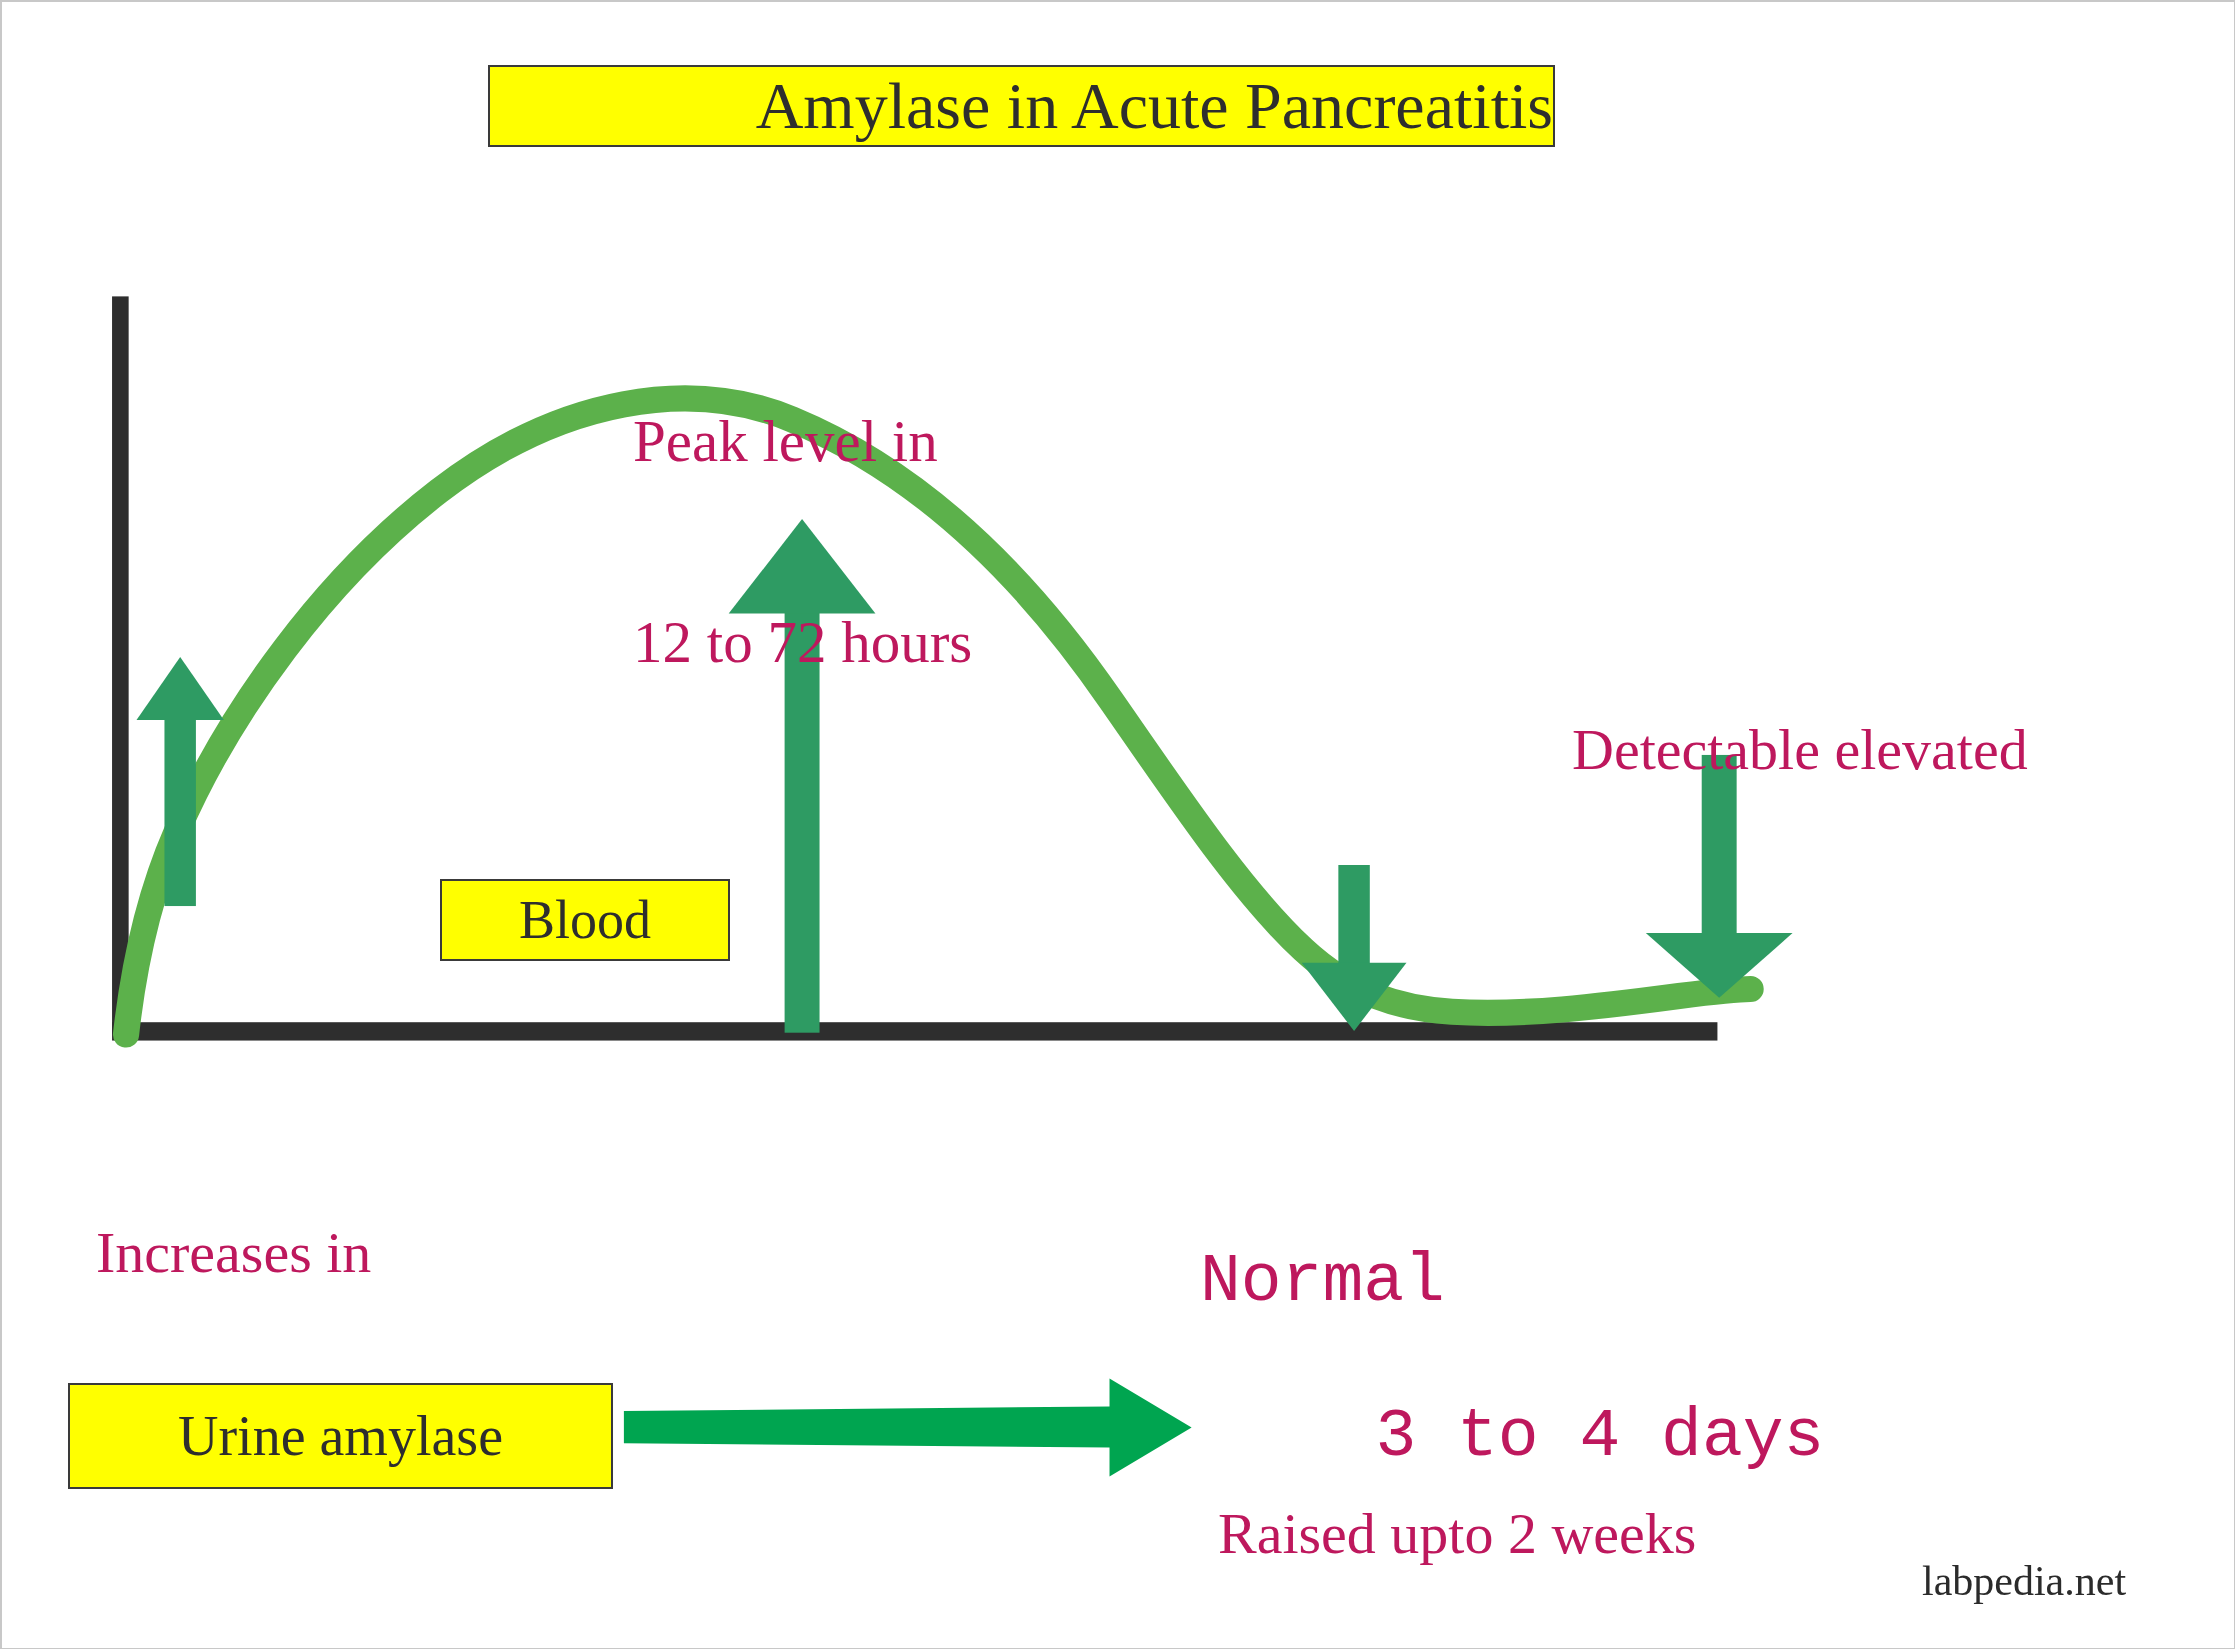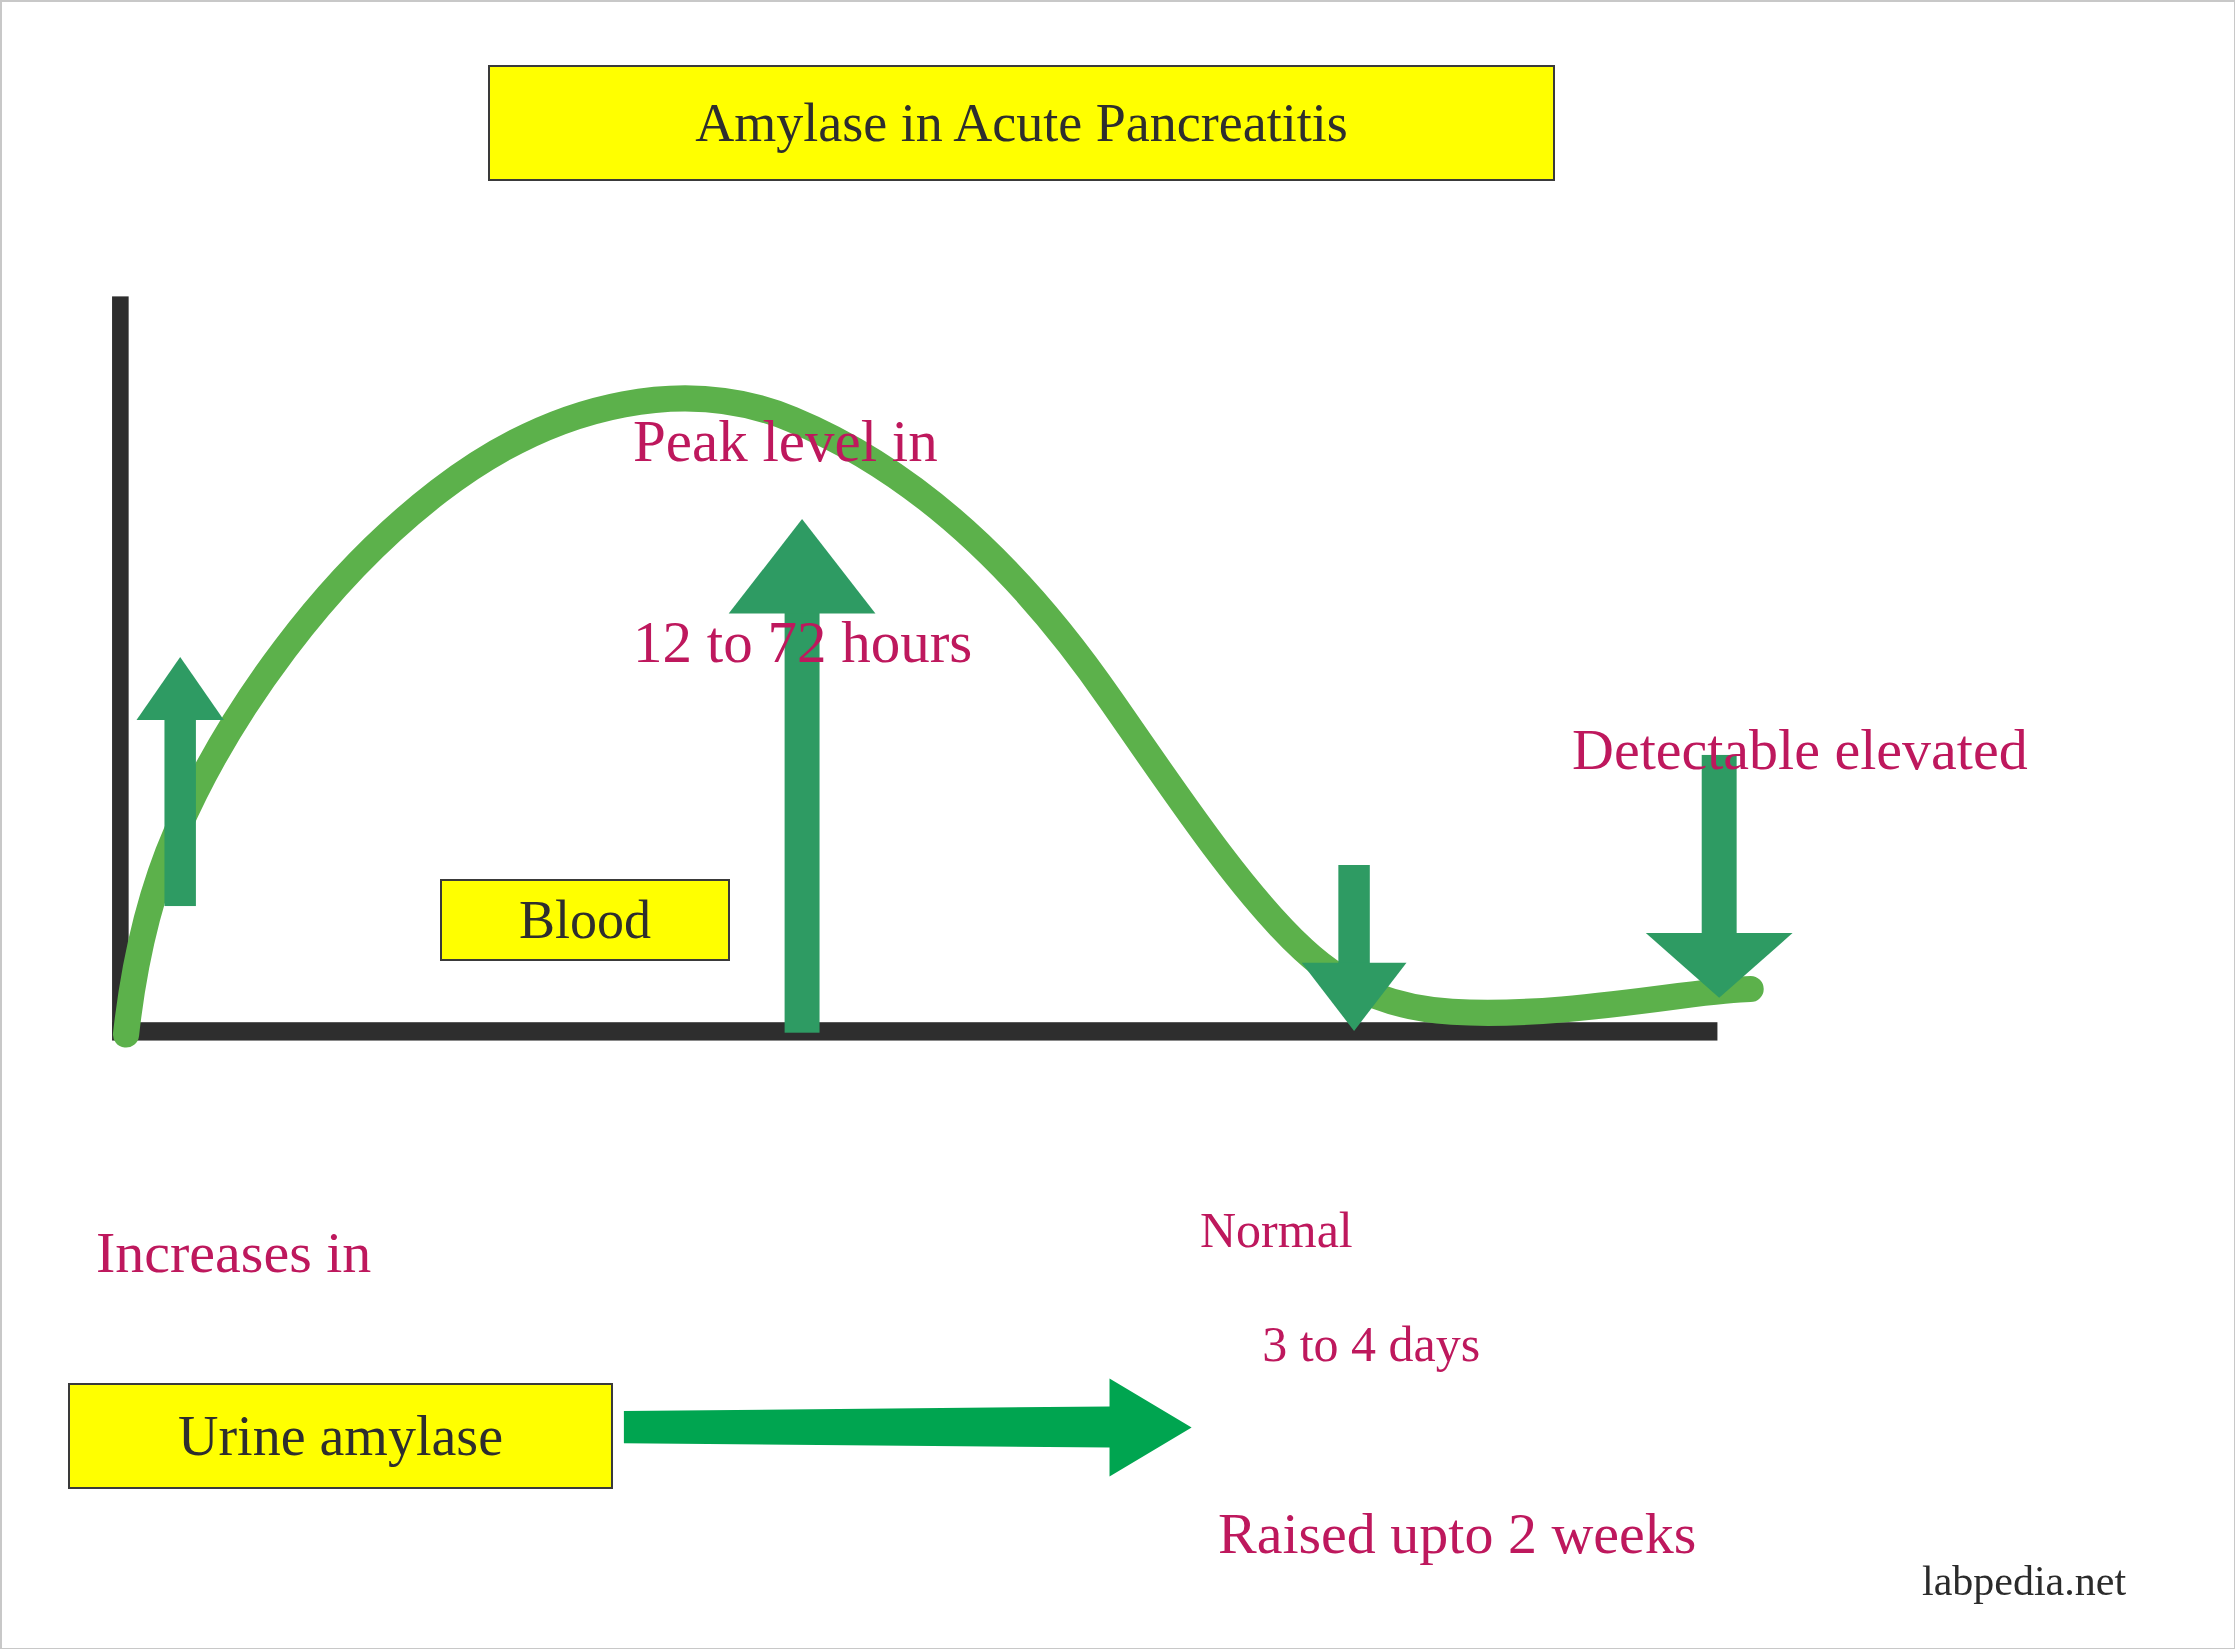--- a/index.html
+++ b/index.html
@@ -31,22 +31,23 @@
     justify-content: center;
     color: #2e2e2e;
     font-family: "Liberation Serif", "DejaVu Serif", serif;
     white-space: nowrap;
   }
 
   #title-box {
     left: 486px;
     top: 63px;
     width: 1067px;
-    height: 116px;
-    font-size: 54px;
+    height: 82px;
+    font-size: 66px;
+    justify-content: flex-end;
   }
 
   #blood-box {
     left: 438px;
     top: 841px;
     width: 290px;
     height: 82px;
     font-size: 54px;
     margin-top: 36px;
   }
@@ -64,21 +65,21 @@
     position: absolute;
     color: #be185d;
     font-family: "Liberation Serif", "DejaVu Serif", serif;
     white-space: pre;
     line-height: 1.14;
   }
 
   #peak-label      { left: 631px;  top: 271px;  font-size: 59px; }
   #detect-label    { left: 1570px; top: 583px;  font-size: 58px; }
   #increase-label  { left: 94px;  top: 1086px; font-size: 58px; font-family: Liberation Serif, serif; }
-  #normal-label    { left: 1198px; top: 1086px; font-size: 50px; }
+  #normal-label    { left: 1198px; top: 1086px; font-size: 68px; font-family: Liberation Mono, monospace; }
   #raised-label    { left: 1216px; top: 1367px; font-size: 58px; }
   #watermark       { left: 1920px; top: 1556px; font-size: 42px; color: #2b2b2b; }
 
   
   #normal-label .indent { display: inline-block; padding-left: 12.2px; }
 
   
   #plot {
     position: absolute;
     left: 0;

